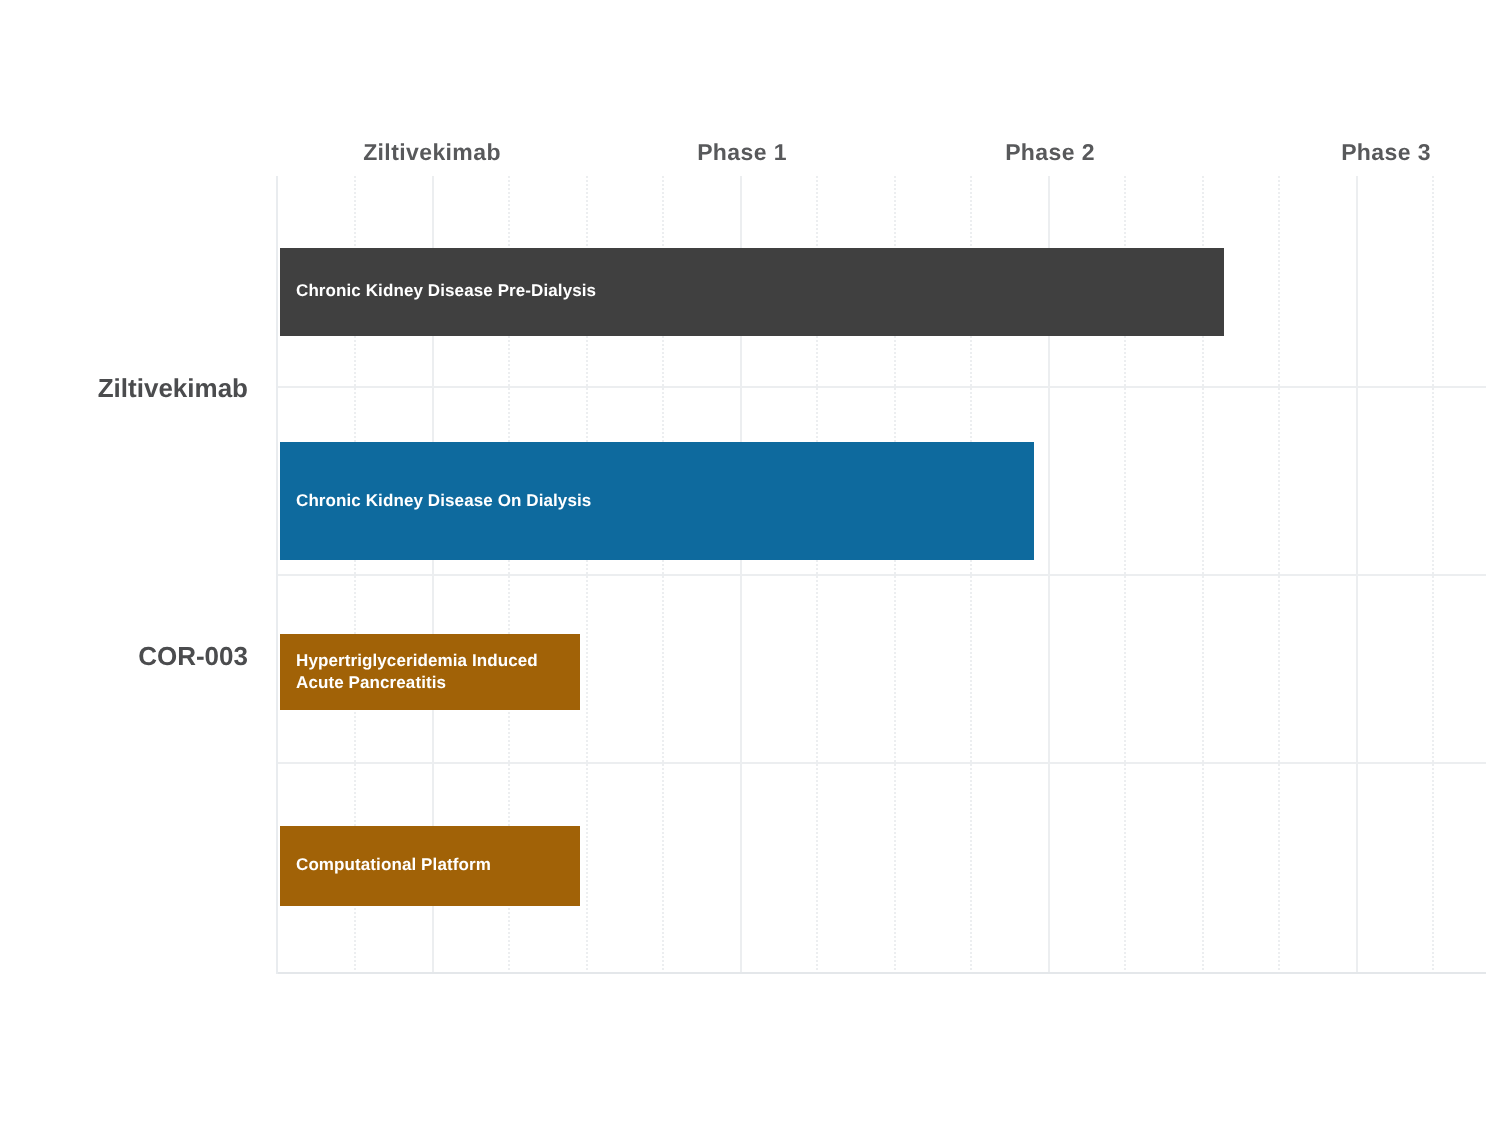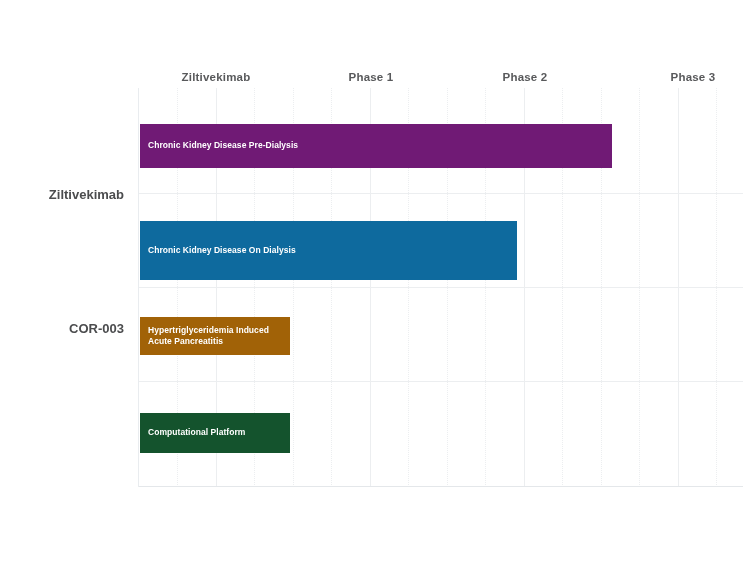--- a/index.html
+++ b/index.html
@@ -144,30 +144,30 @@
         <div class="grid-v" style="left: 423px;"></div>
         <div class="grid-v" style="left: 462px;"></div>
         <div class="grid-v" style="left: 500px;"></div>
         <div class="grid-v major" style="left: 539px;"></div>
         <div class="grid-v" style="left: 577px;"></div>
         <div class="grid-h" style="top: 105px;"></div>
         <div class="grid-h" style="top: 199px;"></div>
         <div class="grid-h" style="top: 293px;"></div>
       </div>
     <div id="bars-layer">
-        <div class="bar" style="left: 1px; top: 36px; width: 472px; height: 44px; background: #701a75;">
+        <div class="bar" style="left: 1px; top: 36px; width: 472px; height: 44px; background: #404040;">
           <div class="bar-label">Chronic Kidney Disease Pre-Dialysis</div>
         </div>
         <div class="bar" style="left: 1px; top: 133px; width: 377px; height: 59px; background: rgb(14, 106, 158);">
           <div class="bar-label">Chronic Kidney Disease On Dialysis</div>
         </div>
         <div class="bar" style="left: 1px; top: 229px; width: 150px; height: 38px; background: #a16207;">
           <div class="bar-label">Hypertriglyceridemia Induced
 Acute Pancreatitis</div>
         </div>
-        <div class="bar" style="left: 1px; top: 325px; width: 150px; height: 40px; background: #14532d;">
+        <div class="bar" style="left: 1px; top: 325px; width: 150px; height: 40px; background: #a16207;">
           <div class="bar-label">Computational Platform</div>
         </div>
       </div>
     <div class="axis-bottom"></div>
   </div>
 
 </div>
 
 </body></html>

